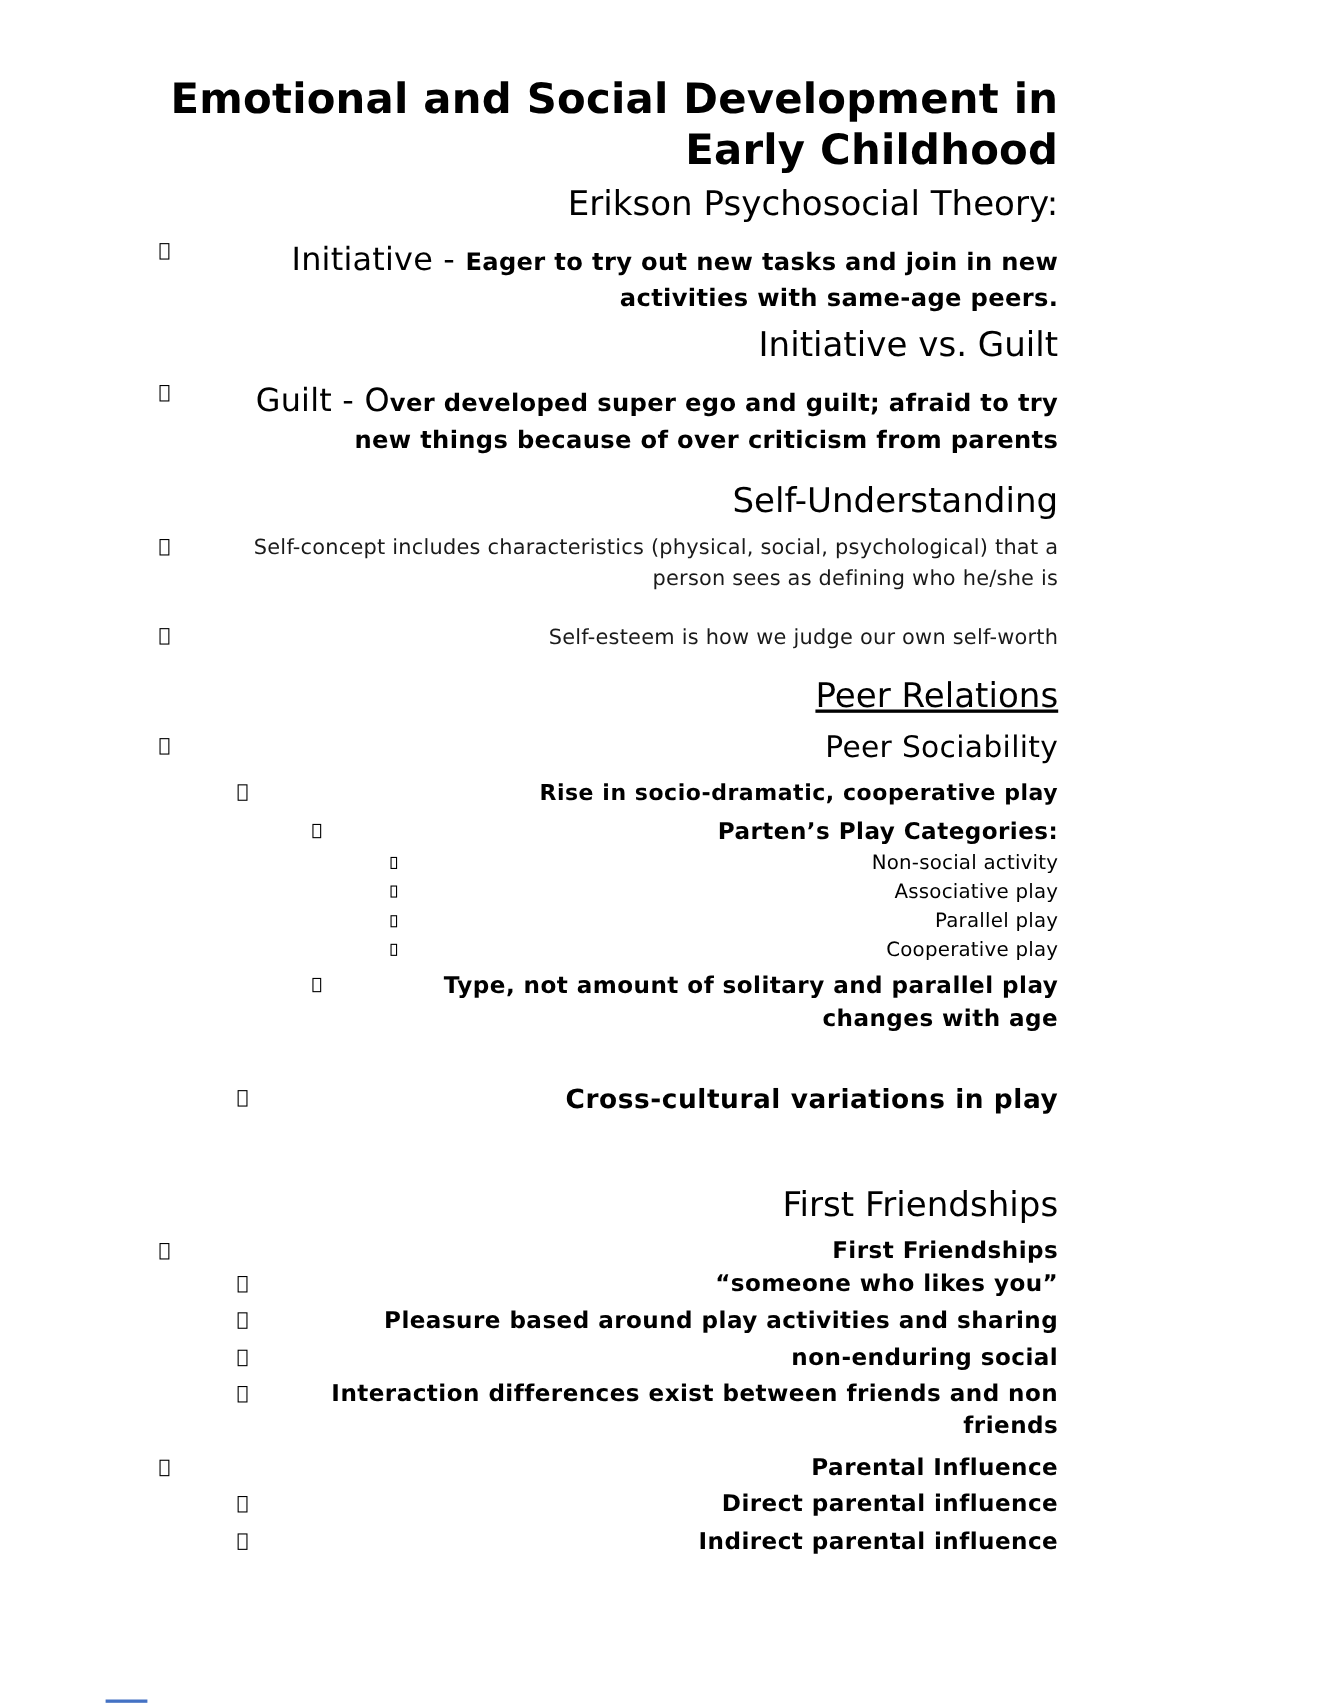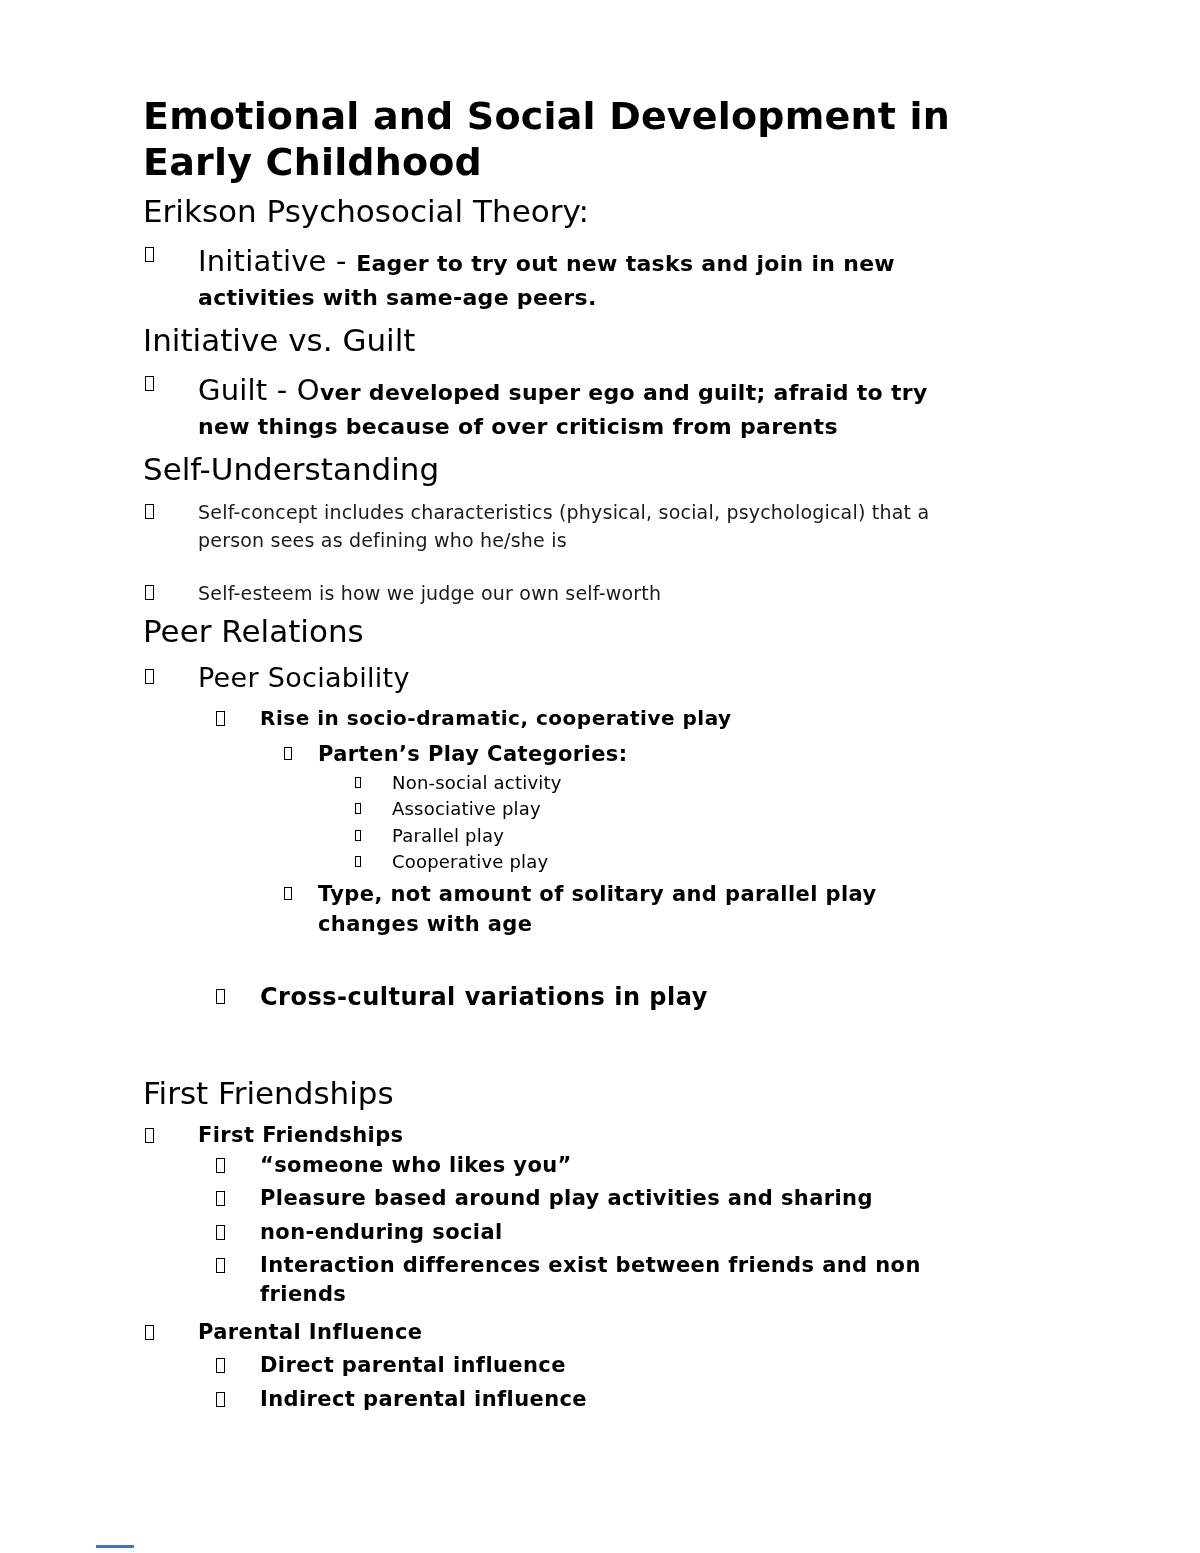--- a/index.html
+++ b/index.html
@@ -3,23 +3,24 @@
 <meta charset="utf-8">
 <style>
   html, body { margin: 0; padding: 0; background: #ffffff; }
   .page {
     position: relative;
     width: 1112px;
     height: 1553px;
     background: #ffffff;
     color: #000000;
     font-family: "DejaVu Sans", sans-serif;
-    padding: 94px 150px 0 143px;
+    padding: 68px 150px 0 143px;
     box-sizing: border-box;
     overflow: hidden;
+    text-align: right;
   }
   .ln { position: relative; }
   
   .t { font-size: 38px; font-weight: 700; line-height: 1.2; letter-spacing: 0.2px; }
   .h { font-size: 31px; font-weight: 400; line-height: 1.32; margin-top: 6px; }
   .b { margin-top: 8px; }
   
   .lv1 { padding-left: 55px; }
   .lv2 { padding-left: 117px; }
   .lv3 { padding-left: 175px; }
@@ -46,24 +47,24 @@
 <body>
 
 <div class="page" style="background: rgb(255, 255, 255); color: rgb(0, 0, 0);">
   <div id="doc">
       <div class="ln t"><span>Emotional and Social Development in</span></div>
       <div class="ln t"><span>Early Childhood</span></div>
       <div class="ln h"><span>Erikson Psychosocial Theory:</span></div>
       <div class="ln b lv1 b22"><span class="bullet"></span><span class="lead">Initiative - </span><span>Eager to try out new tasks and join in new activities with same-age peers.</span></div>
       <div class="ln h"><span>Initiative vs. Guilt</span></div>
       <div class="ln b lv1 b22" style=""><span class="bullet"></span><span class="lead">Guilt - O</span><span>ver developed super ego and guilt; afraid to try new things because of over criticism from parents</span></div>
-      <div class="ln h" style="margin-top: 6px;"><span>Self-Understanding</span></div>
+      <div class="ln h" style="margin-top: 18px;"><span>Self-Understanding</span></div>
       <div class="ln b lv1 r19"><span class="bullet"></span><span>Self-concept includes characteristics (physical, social, psychological) that a person sees as defining who he/she is</span></div>
       <div class="ln b lv1 r19" style="margin-top: 24px;"><span class="bullet"></span><span>Self-esteem is how we judge our own self-worth</span></div>
-      <div class="ln h" style="margin-top: 4px;"><span>Peer Relations</span></div>
+      <div class="ln h" style="margin-top: 20px; text-decoration: underline;"><span>Peer Relations</span></div>
       <div class="ln b lv1 r27"><span class="bullet"></span><span>Peer Sociability</span></div>
       <div class="ln b lv2 b26"><span class="bullet"></span><span>Rise in socio-dramatic, cooperative play</span></div>
       <div class="ln b lv3 b21"><span class="bullet"></span><span>Parten’s Play Categories:</span></div>
       <div class="ln b lv4 r18"><span class="bullet"></span><span>Non-social activity</span></div>
       <div class="ln b lv4 r18"><span class="bullet"></span><span>Associative play</span></div>
       <div class="ln b lv4 r18"><span class="bullet"></span><span>Parallel play</span></div>
       <div class="ln b lv4 r18"><span class="bullet"></span><span>Cooperative play</span></div>
       <div class="ln b lv3 b21" style="margin-top: 6px;"><span class="bullet"></span><span>Type, not amount of solitary and parallel play changes with age</span></div>
       <div class="ln b lv2 b24" style="margin-top: 42px;"><span class="bullet"></span><span>Cross-cultural variations in play</span></div>
       <div class="ln h" style="margin-top: 58px;"><span>First Friendships</span></div>

